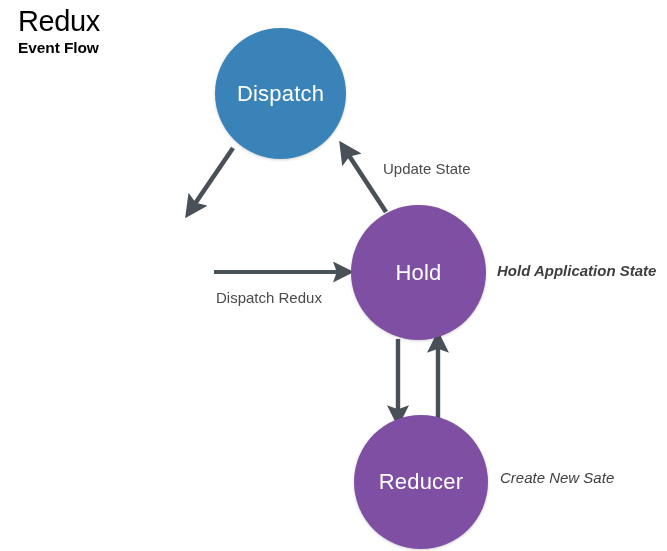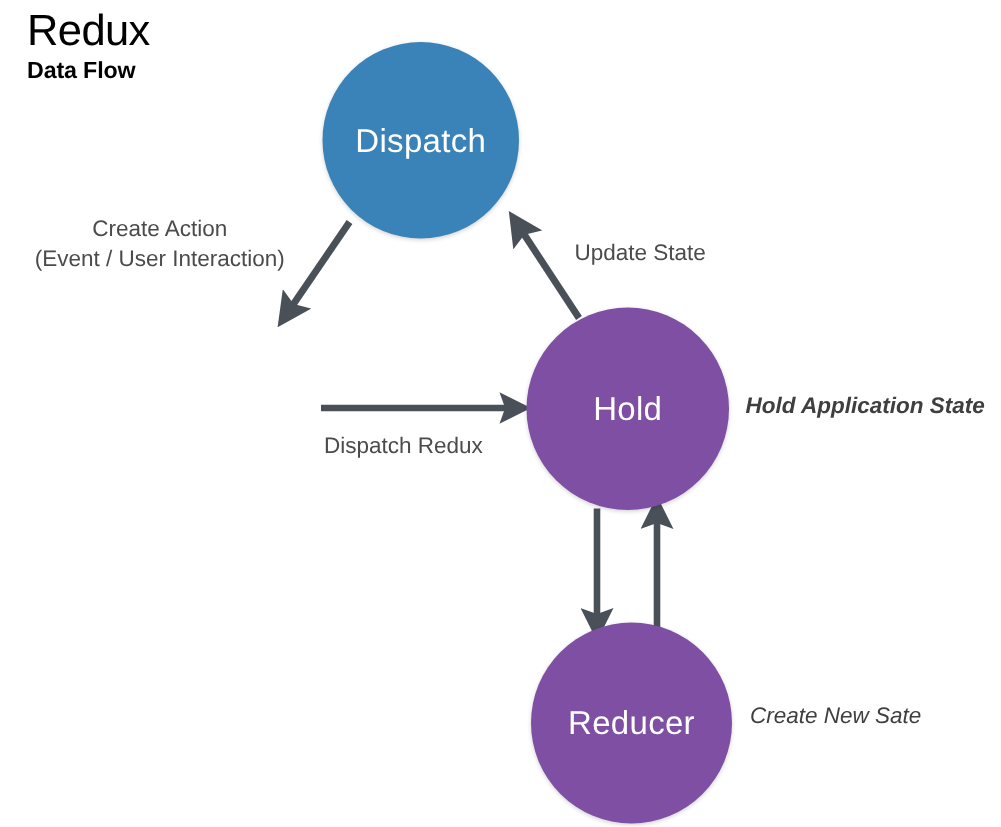--- a/index.html
+++ b/index.html
@@ -112,21 +112,21 @@
     top: 468px;
   }
 </style>
 </head>
 <body>
 
 <div id="canvas">
 
   <div class="title-block">
     <div class="title-main">Redux</div>
-    <div class="title-sub">Data Flow</div>
+    <div class="title-sub">Event Flow</div>
   </div>
 
   <svg id="arrow-layer" viewBox="0 0 667 551" xmlns="http://www.w3.org/2000/svg">
     <defs>
       <marker id="head" markerWidth="5" markerHeight="5" refX="3.1" refY="2.5" orient="auto" markerUnits="strokeWidth">
         <path d="M0,0 L5,2.5 L0,5 L0.9,2.5 z" fill="#4a5058"></path>
       </marker>
     </defs>
 
     <g>
@@ -156,24 +156,20 @@
 
 
   <div class="node" id="node-store" style="background:#7e4fa2;">
     <span class="node-label">Hold</span>
   </div>
 
   <div class="node" id="node-reducer" style="background:#7e4fa2;">
     <span class="node-label">Reducer</span>
   </div>
 
-  <div class="edge-label center" id="label-create-action">
-    <div>Create Action</div>
-    <div>(Event / User Interaction)</div>
-  </div>
 
   <div class="edge-label" id="label-update-state">Update State</div>
 
   <div class="edge-label" id="label-dispatch-action">Dispatch Redux</div>
 
   <div class="edge-label italic" id="label-hold-application-state">Hold Application State</div>
 
   <div class="edge-label italic" id="label-create-new-state">Create New Sate</div>
 
 </div>

